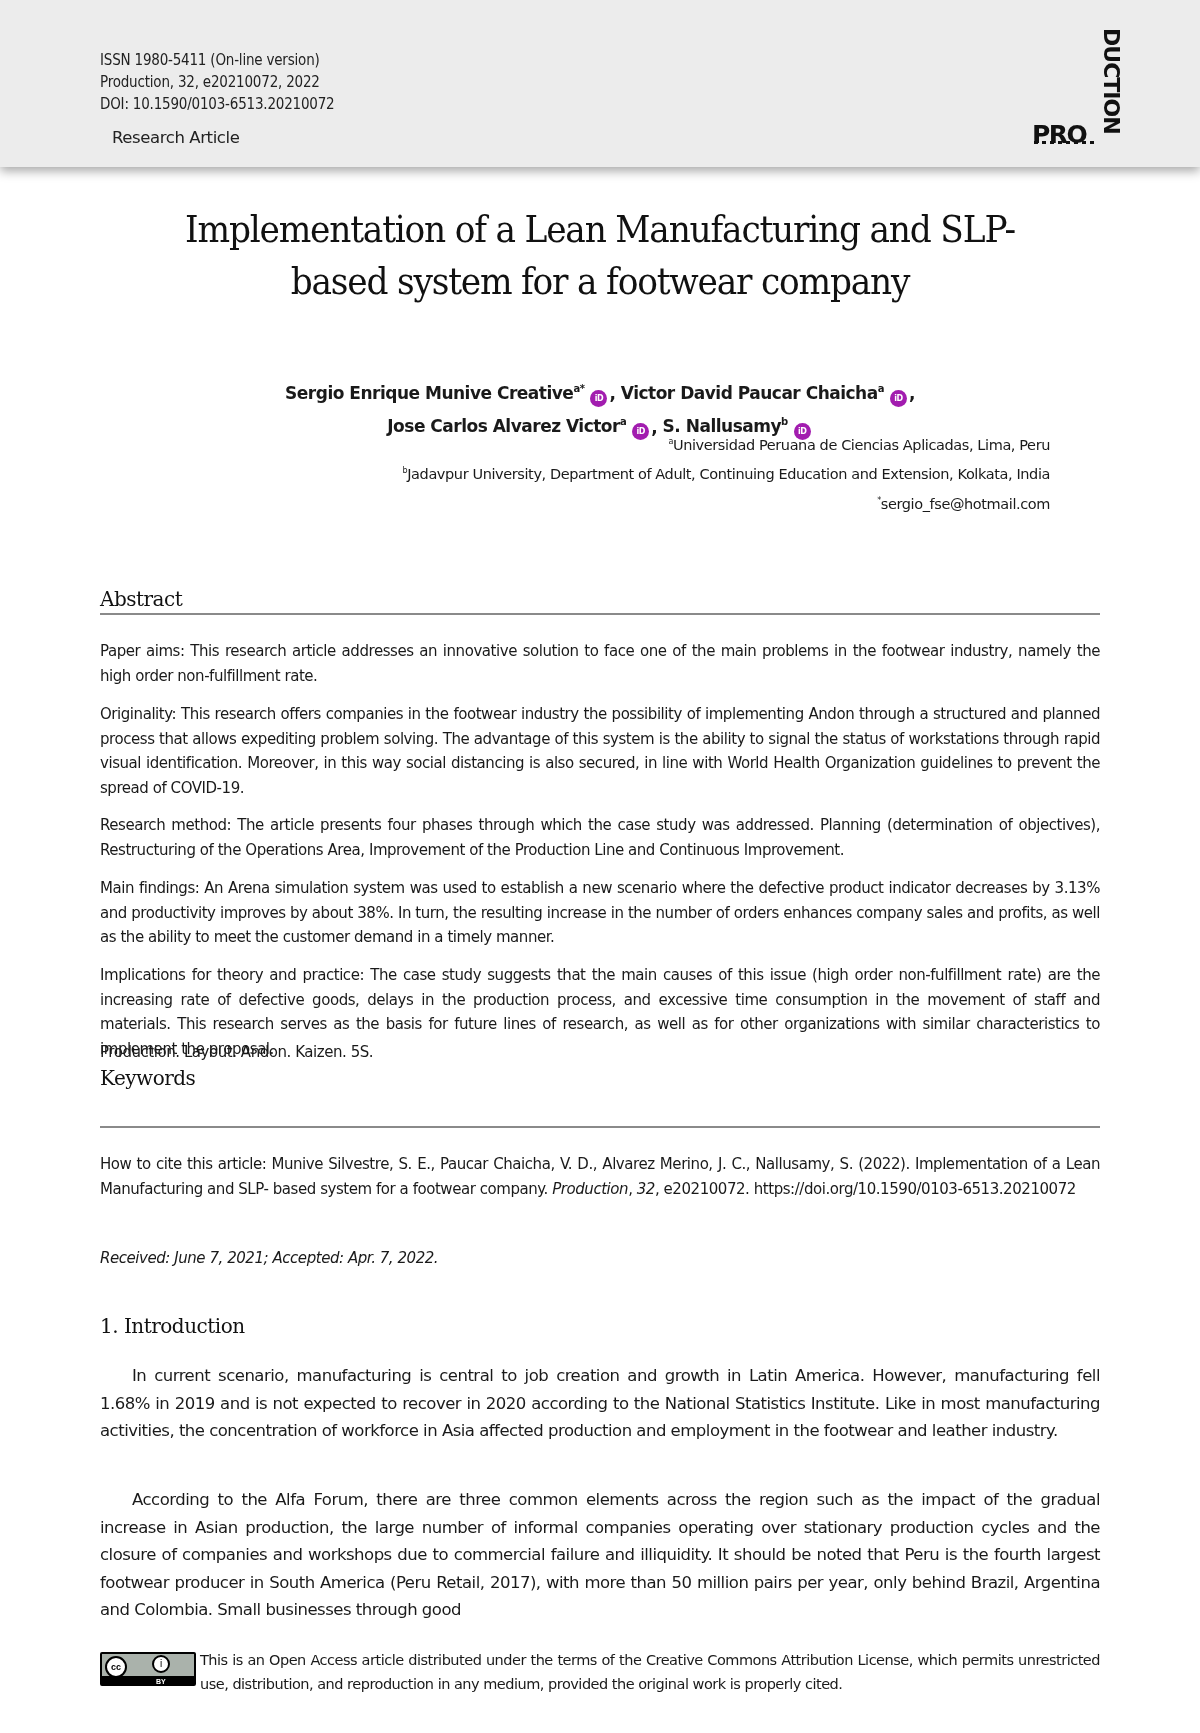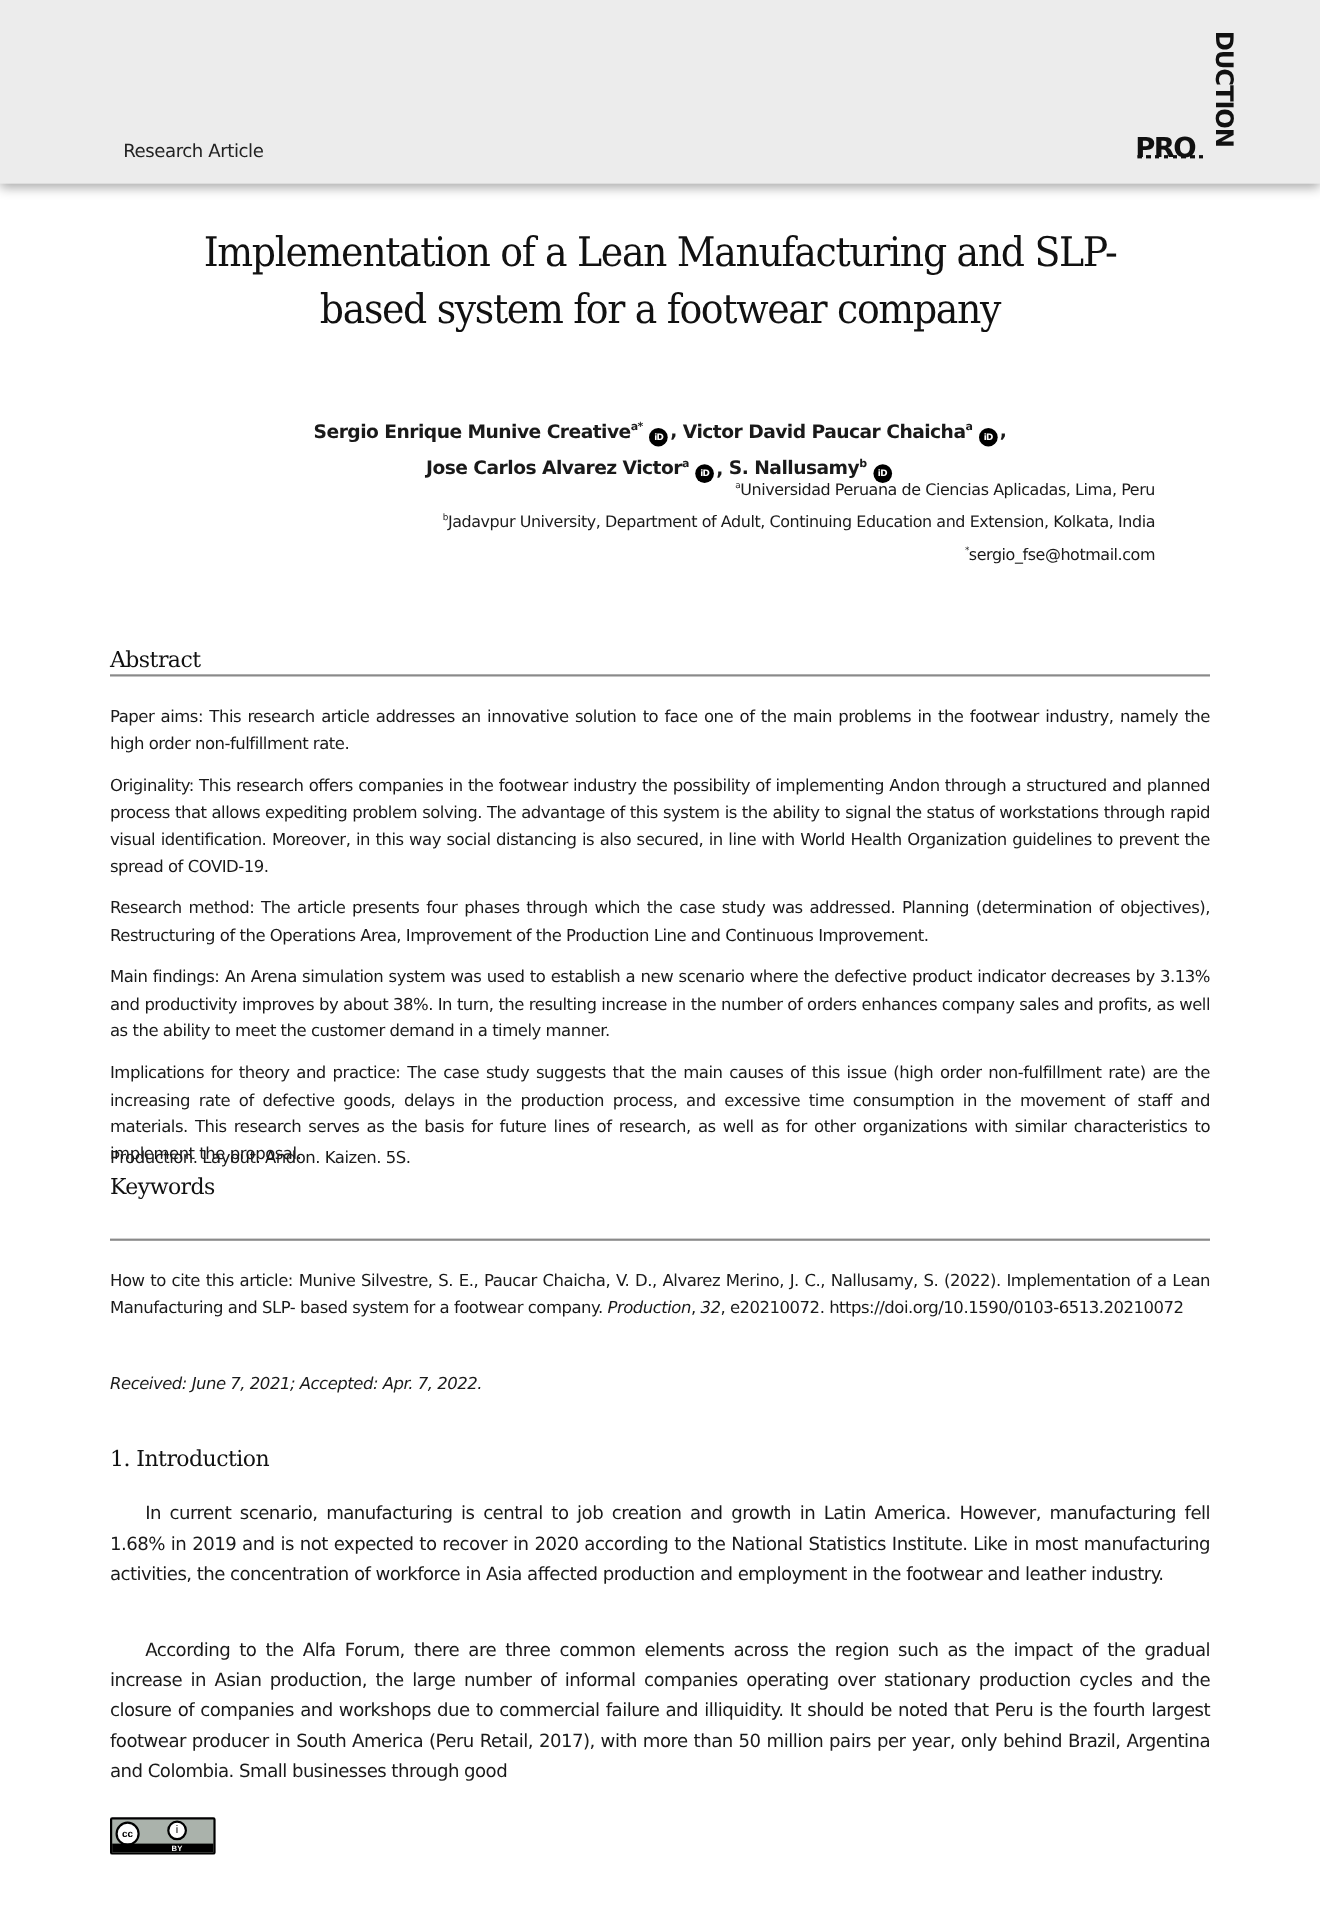--- a/index.html
+++ b/index.html
@@ -103,21 +103,21 @@
       line-height: 29px;
       color: #1a1a1a;
       letter-spacing: -0.5px;
     }
     .authors sup { font-size: 10px; font-weight: bold; }
     .orcid {
       display: inline-block;
       width: 17px;
       height: 17px;
       border-radius: 50%;
-      background: #000000;
+      background: #a21caf;
       color: #fff;
       font-size: 8px;
       line-height: 17px;
       text-align: center;
       vertical-align: -2px;
       margin: 0 2px 0 6px;
       font-weight: bold;
     }
     .affil {
       position: absolute;
@@ -238,20 +238,25 @@
       color: #1a1a1a;
       text-align: justify;
       letter-spacing: -0.5px;
     }
     em { font-style: italic; }
   </style>
 </head>
 <body>
 
 <div class="header-band">
+  <div class="journal-meta">
+    <div>ISSN 1980-5411 (On-line version)</div>
+    <div>Production, 32, e20210072, 2022</div>
+    <div>DOI: 10.1590/0103-6513.20210072</div>
+  </div>
   <div class="article-type">Research Article</div>
   <div class="logo">
     <span class="logo-vertical">DUCTION</span>
     <span class="logo-horizontal">PRO</span>
     <div class="logo-dots"></div>
   </div>
 </div>
 
 <h1 class="title" style="margin:0;font-weight:normal;">Implementation of a Lean Manufacturing and SLP-based system for a footwear company</h1>
 
@@ -287,13 +292,14 @@
 <p class="body-text indent" style="top:1362px;margin:0;">In current scenario, manufacturing is central to job creation and growth in Latin America. However, manufacturing fell 1.68% in 2019 and is not expected to recover in 2020 according to the National Statistics Institute. Like in most manufacturing activities, the concentration of workforce in Asia affected production and employment in the footwear and leather industry.</p>
 <p class="body-text indent" style="top:1486px;margin:0;">According to the Alfa Forum, there are three common elements across the region such as the impact of the gradual increase in Asian production, the large number of informal companies operating over stationary production cycles and the closure of companies and workshops due to commercial failure and illiquidity. It should be noted that Peru is the fourth largest footwear producer in South America (Peru Retail, 2017), with more than 50 million pairs per year, only behind Brazil, Argentina and Colombia. Small businesses through good</p>
 
 <div class="license">
   <div class="cc-badge">
     <div class="cc-circle">cc</div>
     <div class="by-circle">i</div>
     <div class="cc-bar"></div>
     <div class="by-label">BY</div>
   </div>
+  <div class="license-text">This is an Open Access article distributed under the terms of the Creative Commons Attribution License, which permits unrestricted use, distribution, and reproduction in any medium, provided the original work is properly cited.</div>
 </div>
 
 </body></html>

